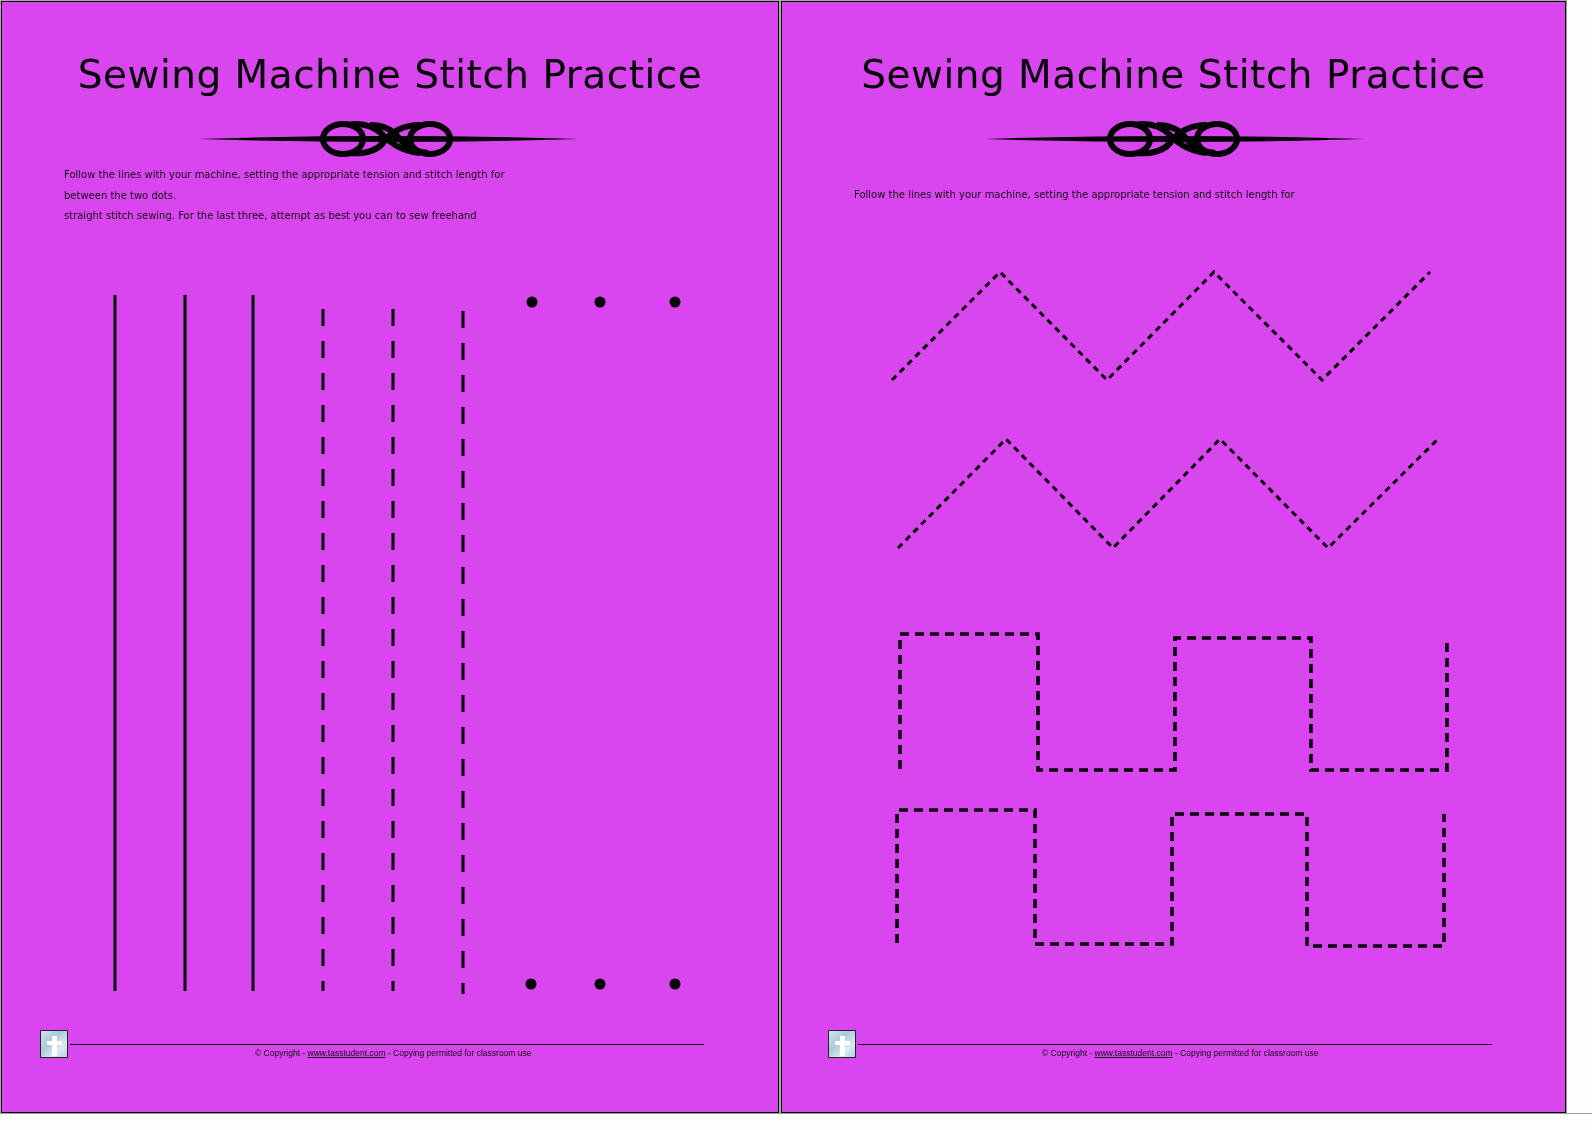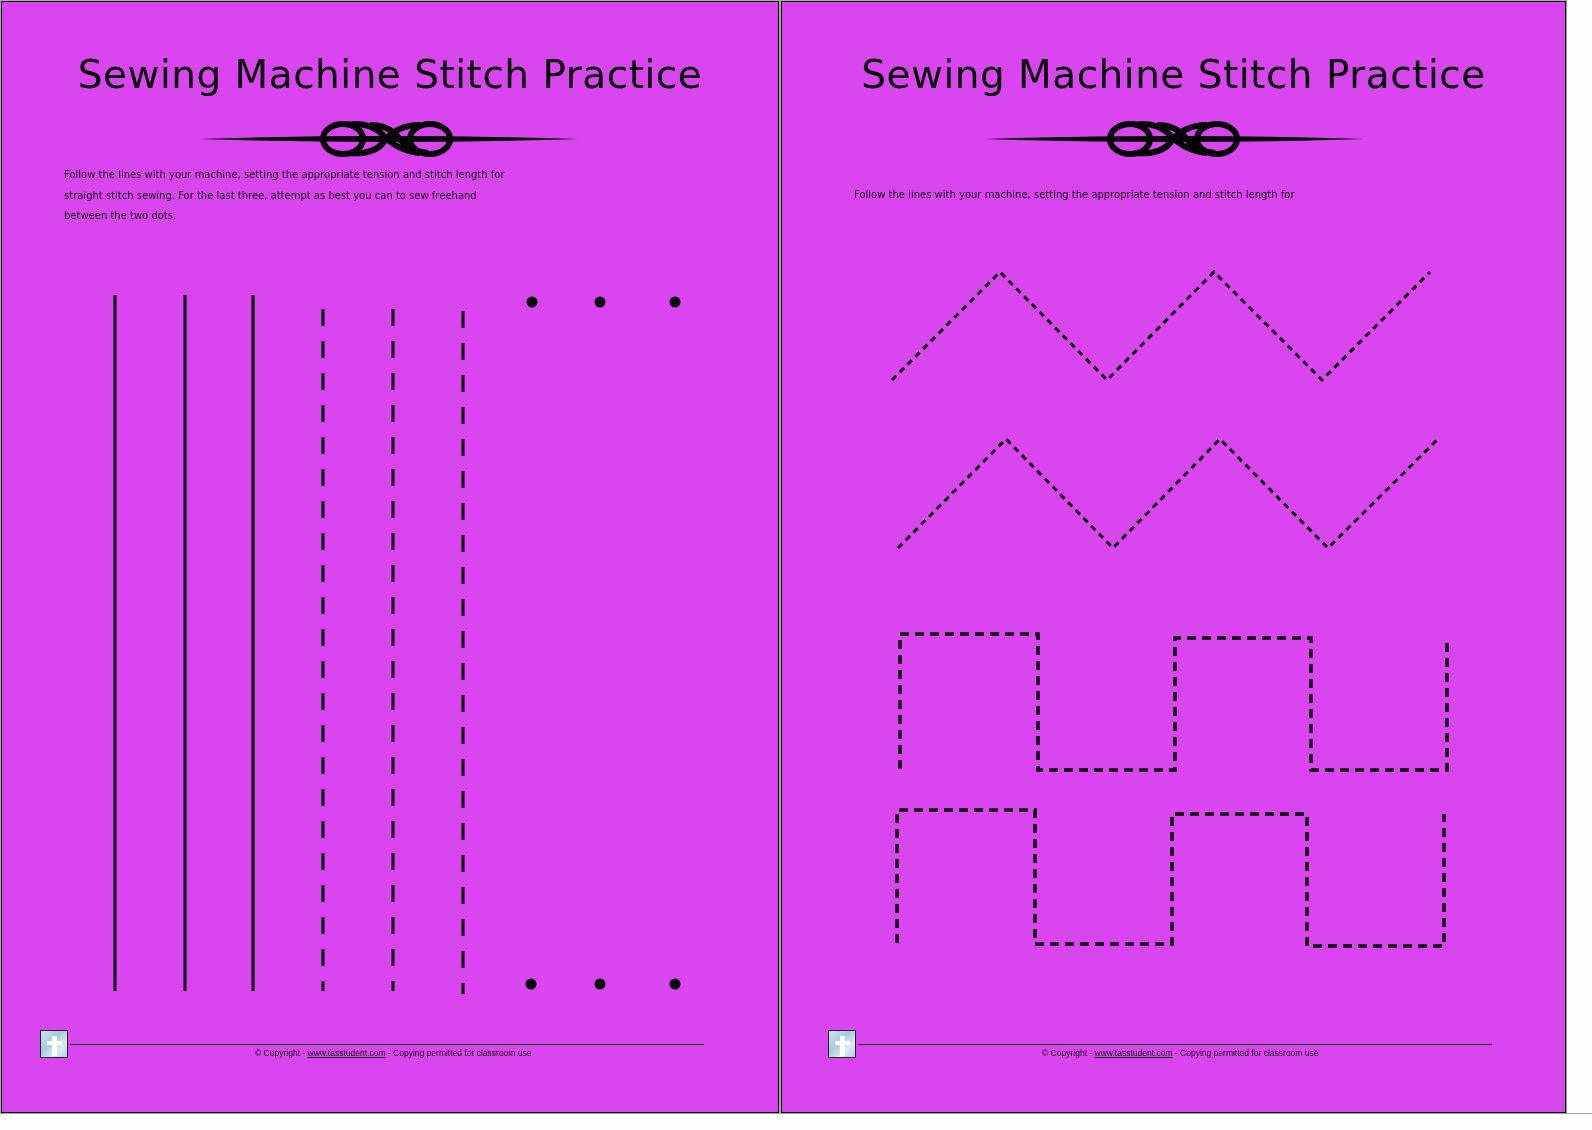--- a/index.html
+++ b/index.html
@@ -67,22 +67,22 @@
       <ellipse cx="145" cy="24" rx="20" ry="15"></ellipse>
       <ellipse cx="232" cy="24" rx="20" ry="15"></ellipse>
       <path d="M150 10 Q170 6 185 20 Q200 36 222 38"></path>
       <path d="M150 38 Q175 40 185 28 Q198 10 222 10"></path>
       <path d="M172 10 Q190 10 200 22 Q210 36 230 38"></path>
     </g>
   </svg>
 
   <div class="instructions" style="left:62px; top:163px;">
     <div>Follow the lines with your machine, setting the appropriate tension and stitch length for</div>
+    <div>between the two dots.</div>
     <div>straight stitch sewing. For the last three, attempt as best you can to sew freehand</div>
-    <div>between the two dots.</div>
   </div>
 
   <svg style="left:0; top:0;" width="778" height="1112">
     <g stroke="#000" stroke-width="3">
       <line x1="113" y1="293" x2="113" y2="989"></line>
       <line x1="183" y1="293" x2="183" y2="989"></line>
       <line x1="251" y1="293" x2="251" y2="989"></line>
     </g>
     <g stroke="#000" stroke-width="3" stroke-dasharray="17,15">
       <line x1="321" y1="307" x2="321" y2="989"></line>

